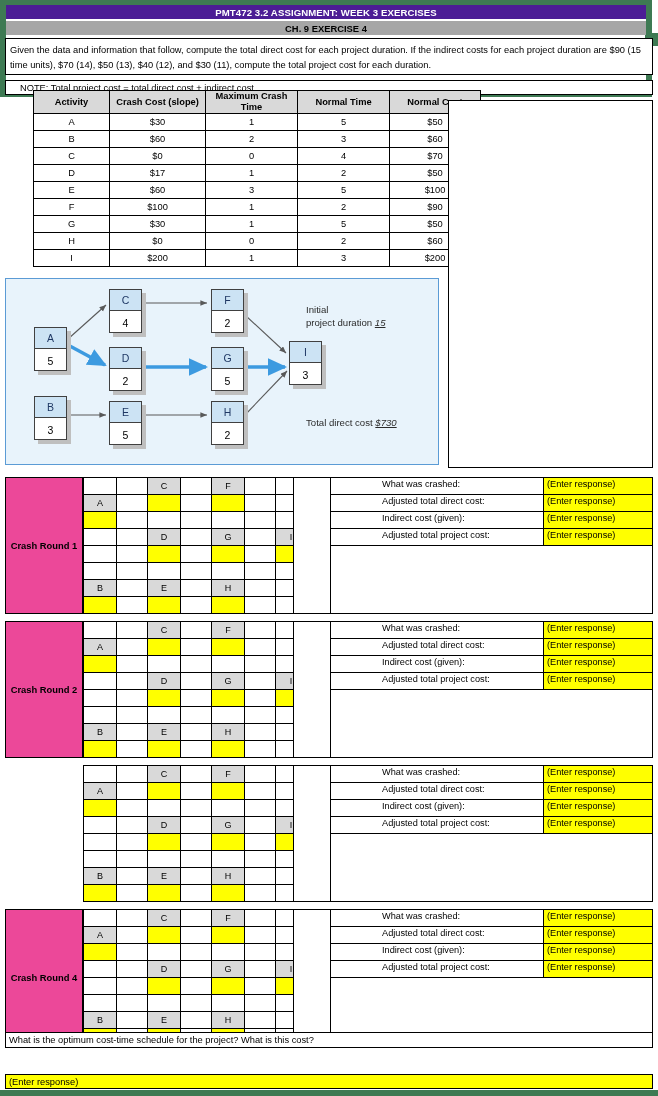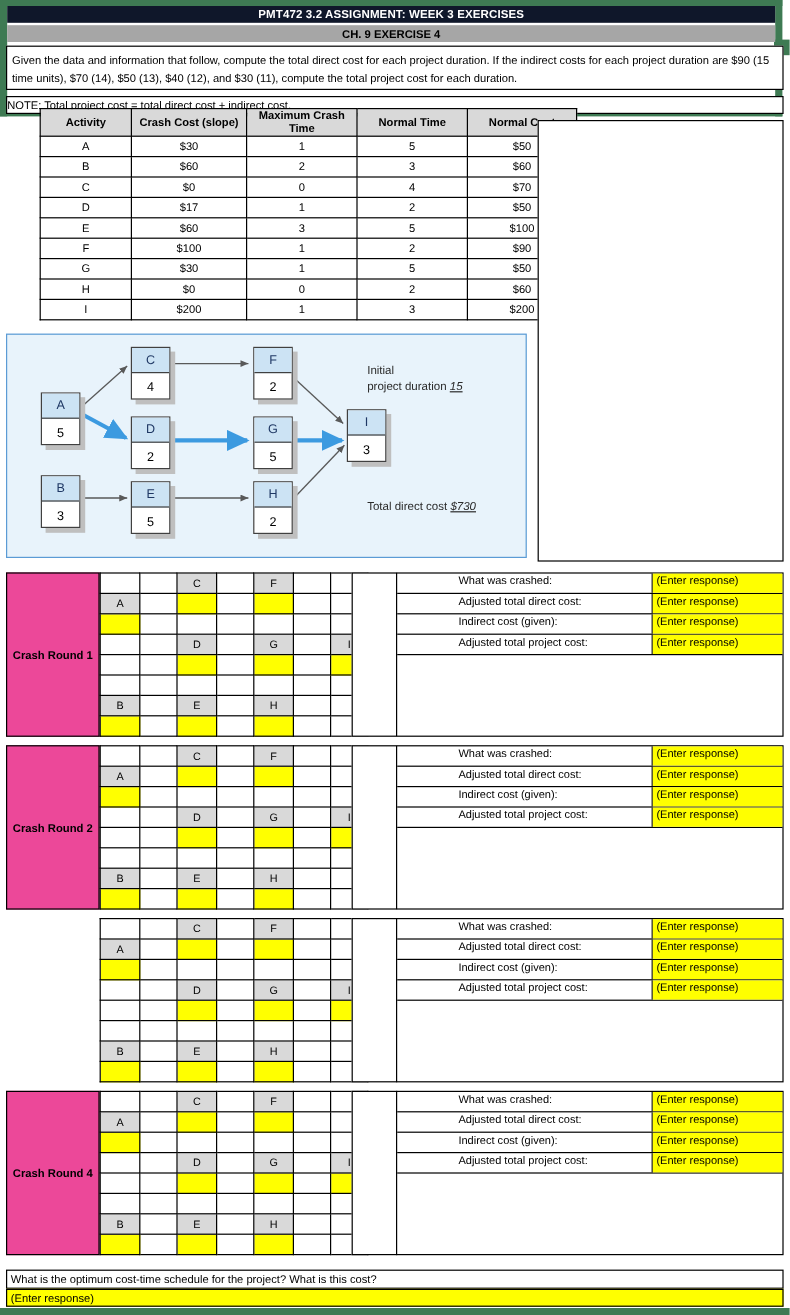--- a/index.html
+++ b/index.html
@@ -8,30 +8,30 @@
 
   
   .frame-left{position:absolute;left:0;top:0;width:6px;height:97px;background:#3E7A53;}
   .frame-top{position:absolute;left:0;top:0;width:652px;height:5px;background:#3E7A53;}
   .frame-bot{position:absolute;left:0;top:92px;width:652px;height:5px;background:#3E7A53;}
   .frame-right{position:absolute;left:646px;top:0;width:6px;height:97px;background:#3E7A53;}
   .frame-sq{position:absolute;left:645px;top:33px;width:13px;height:13px;background:#3E7A53;}
   .frame-bot2{position:absolute;left:0;top:1090px;width:658px;height:6px;background:#3E7A53;}
 
   
-  .titlebar{position:absolute;left:6px;top:5px;width:640px;height:14px;background:#0f172a;color:#fff;
+  .titlebar{position:absolute;left:6px;top:5px;width:640px;height:14px;background:#4c1d95;color:#fff;
             font-weight:bold;font-size:9.6px;display:flex;align-items:center;justify-content:center;letter-spacing:.1px;}
   .subbar{position:absolute;left:6px;top:21px;width:640px;height:14px;background:#A6A6A6;color:#000;
           font-weight:bold;font-size:9.4px;display:flex;align-items:center;justify-content:center;}
 
   
   .intro{position:absolute;left:5px;top:38px;width:648px;height:37px;border:1px solid #000;
          box-sizing:border-box;padding:4px 4px 0 4px;line-height:15px;font-size:9.3px;background:#fff;}
   .note{position:absolute;left:5px;top:80px;width:648px;height:15px;border:1px solid #000;
-        box-sizing:border-box;padding:2px 0;font-size:9.3px;background:#fff;}
+        box-sizing:border-box;padding:2px 14px;font-size:9.3px;background:#fff;}
 
   
   .act{position:absolute;left:5px;top:90px;border-collapse:collapse;margin-left:28px;}
   .act th,.act td{border:1px solid #000;text-align:center;font-size:9.3px;padding:0;height:16px;}
   .act th{background:#D9D9D9;font-weight:bold;line-height:11px;}
   .act .c0{width:75px;} .act .c1{width:95px;} .act .c2{width:91px;}
   .act .c3{width:91px;} .act .c4{width:90px;}
 
   
   .rpanel{position:absolute;left:448px;top:100px;width:205px;height:368px;border:1px solid #000;
@@ -65,21 +65,21 @@
   .yel{background:#FFFF00;}
   .gap{position:absolute;left:288px;top:0;width:38px;height:137px;border:1px solid #000;
        box-sizing:border-box;background:#fff;}
   .qp{position:absolute;left:325px;top:0;width:323px;height:137px;border:1px solid #000;
       box-sizing:border-box;background:#fff;}
   .qrow{display:flex;height:16px;border-bottom:1px solid #000;}
   .qlabel{width:165px;border-right:1px solid #000;box-sizing:border-box;padding:1px 3px;font-size:9.2px;margin-left:48px;}
   .qval{flex:1;background:#FFFF00;padding:1px 3px;font-size:9.2px;box-sizing:border-box;}
 
   
-  .fq{position:absolute;left:5px;top:1058px;width:648px;height:16px;border:1px solid #000;
+  .fq{position:absolute;left:5px;top:1032px;width:648px;height:16px;border:1px solid #000;
       box-sizing:border-box;padding:2px 3px;font-size:9.3px;background:#fff;}
   .fa{position:absolute;left:5px;top:1074px;width:648px;height:15px;border:1px solid #000;
       box-sizing:border-box;padding:2px 3px;font-size:9.3px;background:#FFFF00;}
 </style>
 </head>
 <body>
 
 <div class="frame-left"></div>
 <div class="frame-top"></div>
 <div class="frame-bot"></div>

